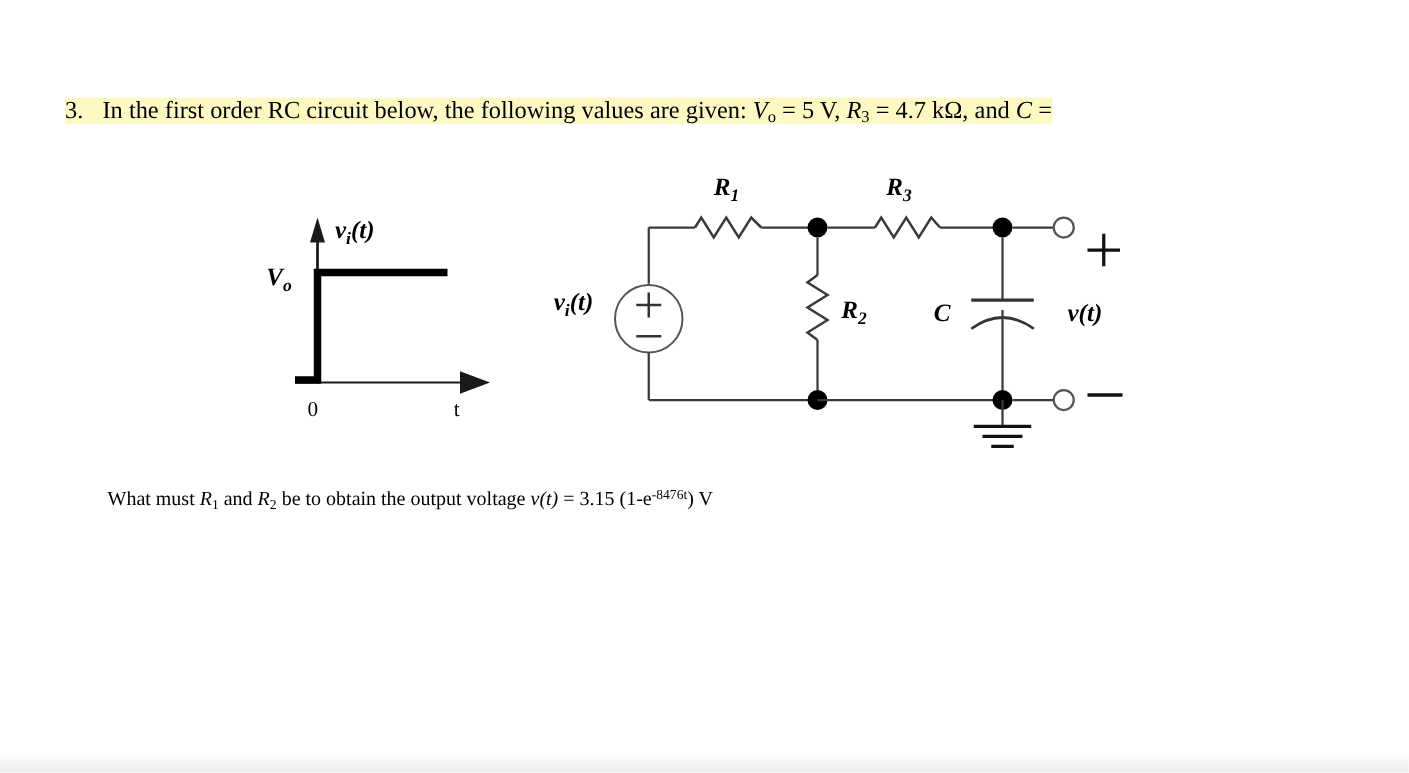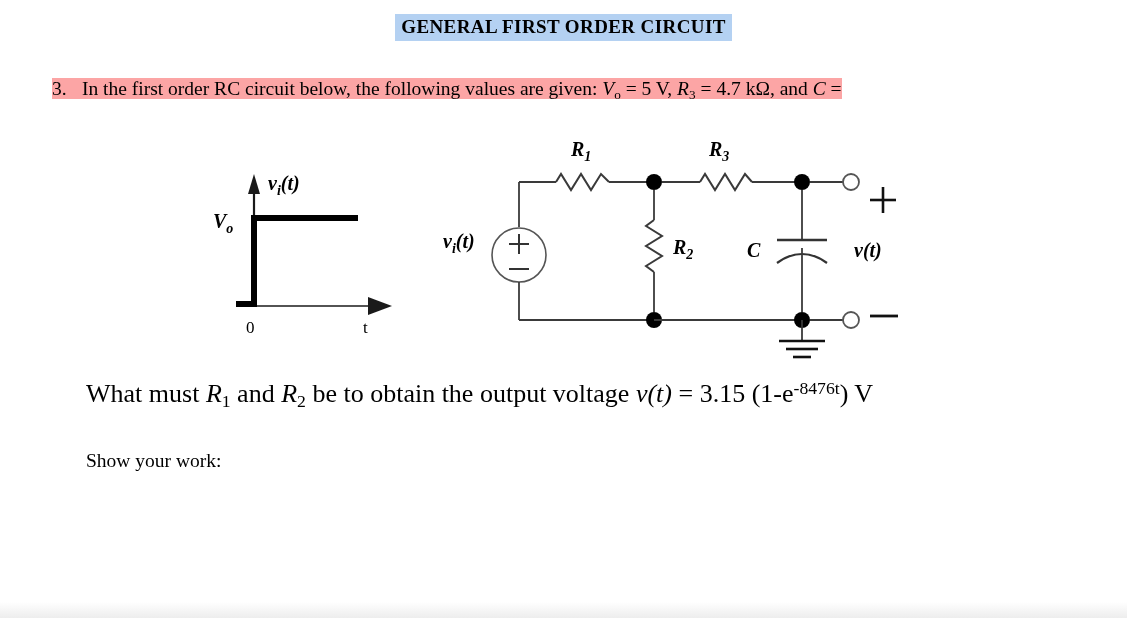--- a/index.html
+++ b/index.html
@@ -49,21 +49,21 @@
     left: 52px;
     top: 76px;
     width: 1030px;
     font-size: 19.5px;
     line-height: 25px;
   }
   .q-line {
     white-space: nowrap;
   }
   .hl {
-    background: #fca5a5;
+    background: #fef9c3;
   }
   .q-num {
     display: inline-block;
     width: 30px;
   }
   .q-indent {
     display: inline-block;
     width: 30px;
   }
   i.var {
@@ -87,22 +87,22 @@
     height: 245px;
   }
   .figure svg {
     display: block;
   }
 
   
   .prompt-1 {
     position: absolute;
     left: 86px;
-    top: 378px;
-    font-size: 26px;
+    top: 390px;
+    font-size: 16px;
     white-space: nowrap;
   }
   .prompt-2 {
     position: absolute;
     left: 86px;
     top: 450px;
     font-size: 19.5px;
     white-space: nowrap;
   }
 
@@ -125,23 +125,20 @@
   .lbl-plain {
     font-family: "Liberation Serif", "DejaVu Serif", serif;
     font-size: 17px;
   }
 </style>
 </head>
 <body>
 
 <div class="page">
 
-  <div class="title-row">
-    <span class="title-text">GENERAL FIRST ORDER CIRCUIT</span>
-  </div>
 
   <div class="question">
     <div class="q-line"><span class="hl"><span class="q-num">3.</span><span>In the first order RC circuit below, the following values are given: </span><i class="var">V</i><sub>o</sub><span> = 5 V, </span><i class="var">R</i><sub>3</sub><span> = 4.7 kΩ, and </span><i class="var">C</i><span> =</span></span></div>
   </div>
 
   <div class="figure">
     <svg width="1127" height="245" viewBox="0 0 1127 245" xmlns="http://www.w3.org/2000/svg">
 
       <g>
 
@@ -227,17 +224,16 @@
 
         <text x="747" y="127" class="lbl">C</text>
 
         <text x="854" y="127" class="lbl"><tspan>v</tspan><tspan>(t)</tspan></text>
       </g>
     </svg>
   </div>
 
   <div class="prompt-1"><span>What must </span><i class="var">R</i><sub>1</sub><span> and </span><i class="var">R</i><sub>2</sub><span> be to obtain the output voltage </span><i class="var">v</i><i class="var">(t)</i><span> = 3.15 (1-e</span><sup>-8476t</sup><span>) V</span></div>
 
-  <div class="prompt-2">Show your work:</div>
 
   <div class="bottom-strip"></div>
 
 </div>
 
 </body></html>

